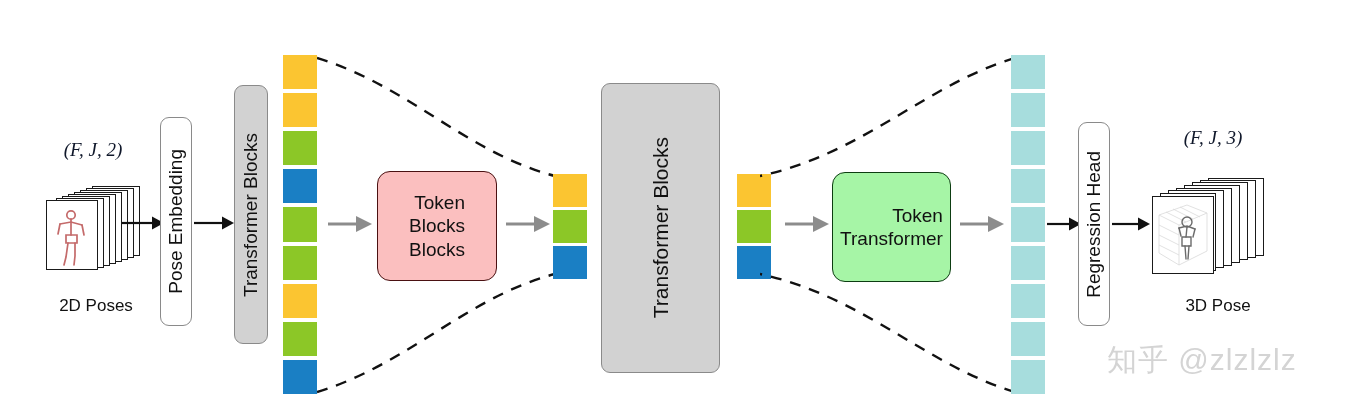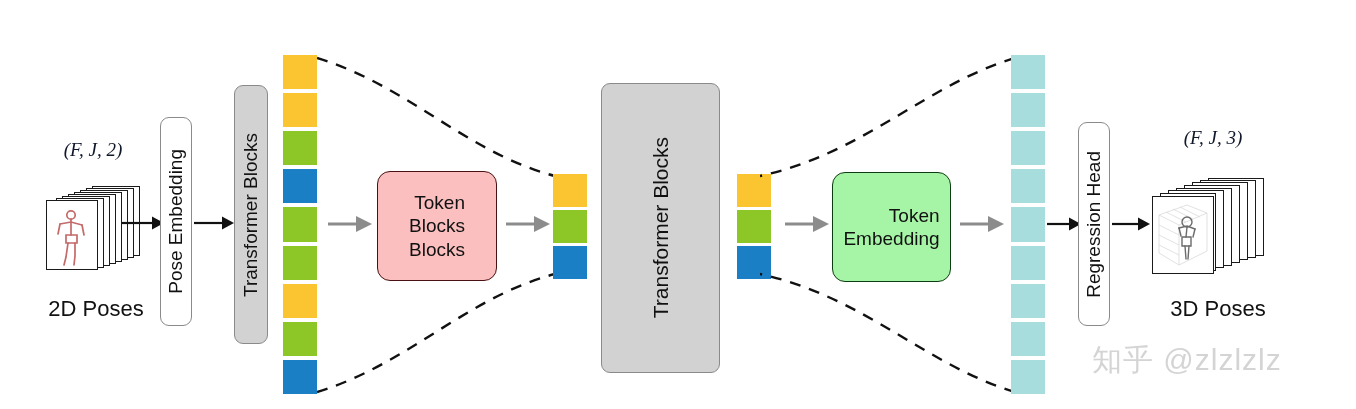--- a/index.html
+++ b/index.html
@@ -15,21 +15,21 @@
     width: 1356px;
     height: 409px;
     background: #ffffff;
     overflow: hidden;
   }
   .abs { position: absolute; }
 
   
   .caption {
     font-family: "Liberation Sans", sans-serif;
-    font-size: 22px;
+    font-size: 17px;
     color: #111111;
     white-space: nowrap;
     text-align: center;
   }
   .mathlbl {
     font-family: "Liberation Serif", serif;
     font-style: italic;
     font-size: 19px;
     color: #0f172a;
     white-space: nowrap;
@@ -95,20 +95,21 @@
   }
 
   
   .watermark {
     font-family: "Liberation Sans", sans-serif;
     font-size: 30px;
     color: #d4d4d4;
     letter-spacing: 1px;
     white-space: nowrap;
     user-select: none;
+    margin-left: 15px;
   }
   svg { display: block; }
 </style>
 </head>
 <body>
 
 <div id="canvas">
 
   <div class="abs mathlbl" style="left:38px; top:139px; width:110px;">(F, J, 2)</div>
 
@@ -213,21 +214,21 @@
   </svg>
 
   <svg class="abs" style="left:785px; top:213px;" width="44" height="22">
     <line x1="0" y1="11" x2="30" y2="11" stroke="#8c8c8c" stroke-width="3"></line>
     <polygon points="28,3 44,11 28,19" fill="#8c8c8c"></polygon>
   </svg>
 
   <div class="abs box-green" style="left:832px; top:172px; width:117px; height:108px; display:flex; align-items:center; justify-content:center;">
     <div class="hbox-label">
       <div>Token</div>
-      <div>Embedding</div>
+      <div>Transformer</div>
     </div>
   </div>
 
   <svg class="abs" style="left:960px; top:213px;" width="44" height="22">
     <line x1="0" y1="11" x2="30" y2="11" stroke="#8c8c8c" stroke-width="3"></line>
     <polygon points="28,3 44,11 28,19" fill="#8c8c8c"></polygon>
   </svg>
 
   <div class="tokcol" id="col-right" style="left:1011px; top:55px; width:34px; height:339px;">
       <div class="tok" style="top: 0px; height: 34.1111px; background: rgb(167, 221, 221);"></div>
@@ -281,17 +282,17 @@
           <path d="M26 31 L28 39"></path>
           <path d="M42 32 L40 40"></path>
           <path d="M29 40 L38 40 L38 49 L29 49 Z"></path>
           <path d="M32 49 L33 62"></path>
           <path d="M36 49 L35 62"></path>
         </g>
       </svg>
     </div>
   </div>
 
-  <div class="abs caption" style="left:1158px; top:296px; width:120px;">3D Poses</div>
+  <div class="abs caption" style="left:1158px; top:296px; width:120px;">3D Pose</div>
 
   <div class="abs watermark" style="left:1092px; top:340px;">知乎 @zlzlzlz</div>
 
 </div>
 
 </body></html>

